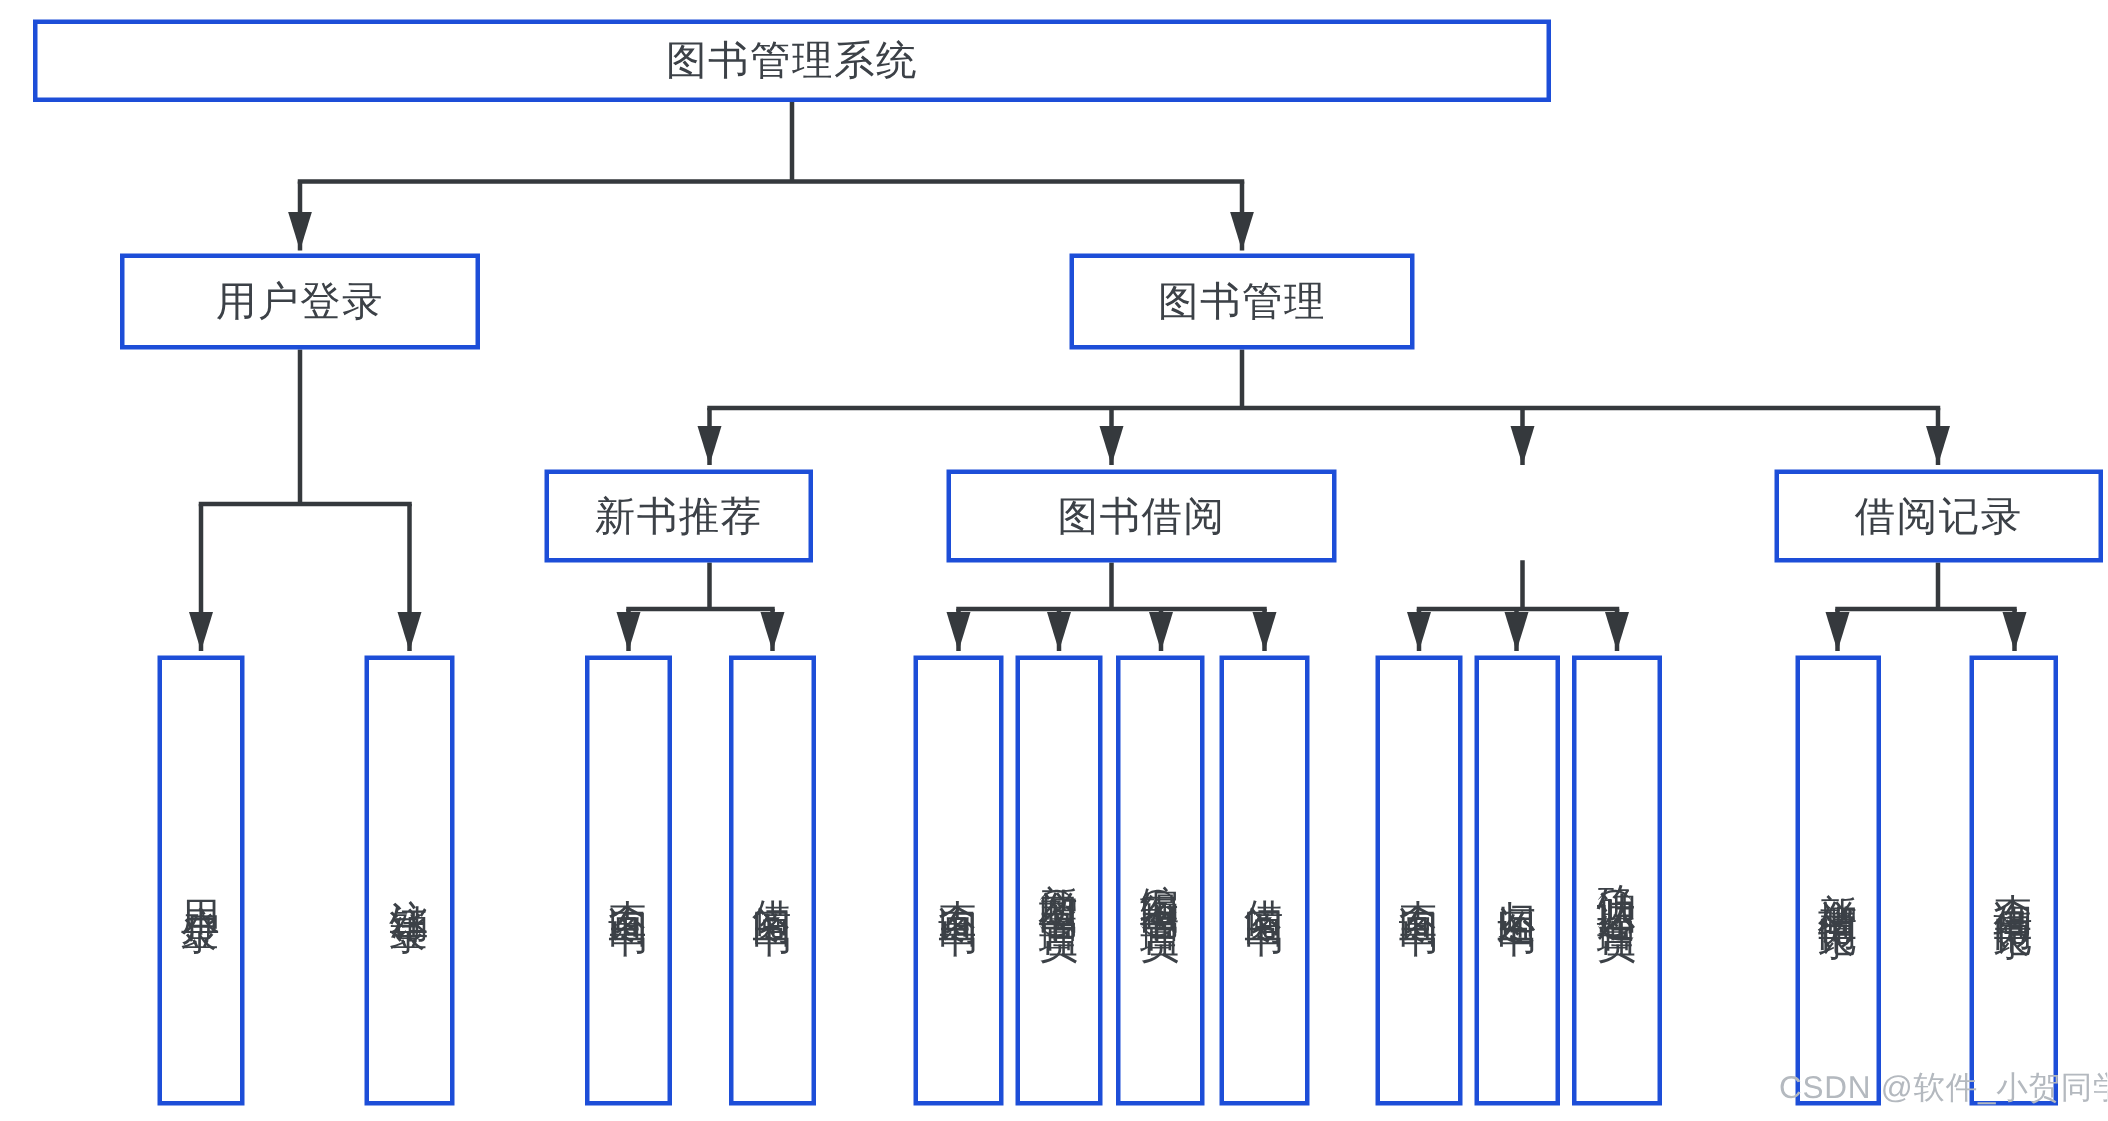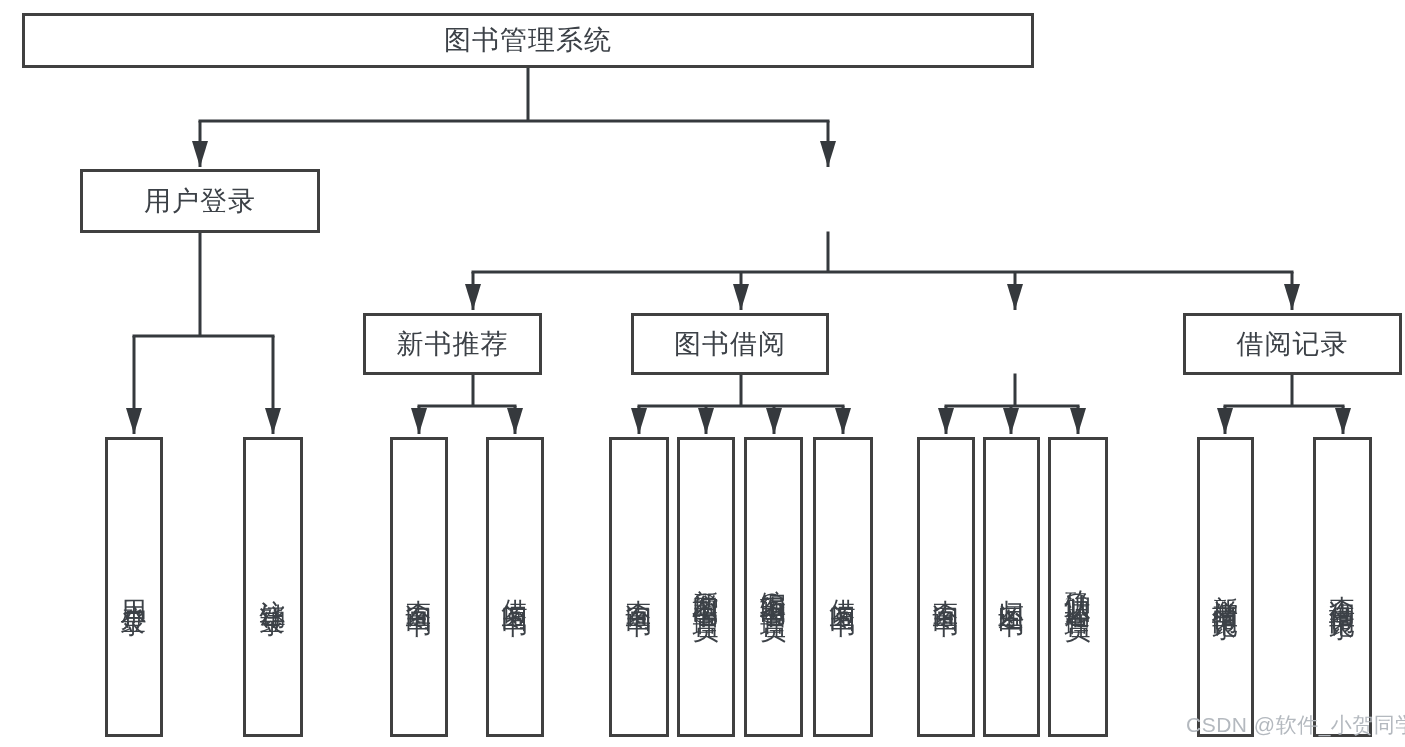--- a/index.html
+++ b/index.html
@@ -7,21 +7,21 @@
     position:relative;
     width:1405px; height:747px;
     background:#ffffff;
     font-family:"Liberation Sans", sans-serif;
     overflow:hidden;
   }
   svg.connectors { position:absolute; left:0; top:0; width:1405px; height:747px; z-index:1; }
   .box {
     position:absolute;
     background:#ffffff;
-    border:3px solid #404040;
+    border:3px solid #1d4ed8;
     box-sizing:border-box;
     display:flex;
     align-items:center;
     justify-content:center;
     color:#3c4147;
     z-index:2;
   }
   .box.h .lbl {
     font-size:27px;
     letter-spacing:1px;
@@ -101,25 +101,28 @@
     </g>
   </svg>
 
   <div class="box h" style="left:22px;top:13px;width:1012px;height:55px">
     <span class="lbl">图书管理系统</span>
   </div>
 
   <div class="box h" style="left:80px;top:169px;width:240px;height:64px">
     <span class="lbl">用户登录</span>
   </div>
+  <div class="box h" style="left:713px;top:169px;width:230px;height:64px">
+    <span class="lbl">图书管理</span>
+  </div>
 
   <div class="box h" style="left:363px;top:313px;width:179px;height:62px">
     <span class="lbl">新书推荐</span>
   </div>
-  <div class="box h" style="left:631px;top:313px;width:198px;height:62px">
+  <div class="box h" style="left:631px;top:313px;width:260px;height:62px">
     <span class="lbl">图书借阅</span>
   </div>
   <div class="box h" style="left:1183px;top:313px;width:219px;height:62px">
     <span class="lbl">借阅记录</span>
   </div>
 
   <div class="box v" style="left:105px;top:437px;width:58px;height:300px">
     <span class="lbl">用户登录</span>
   </div>
   <div class="box v" style="left:243px;top:437px;width:60px;height:300px">

